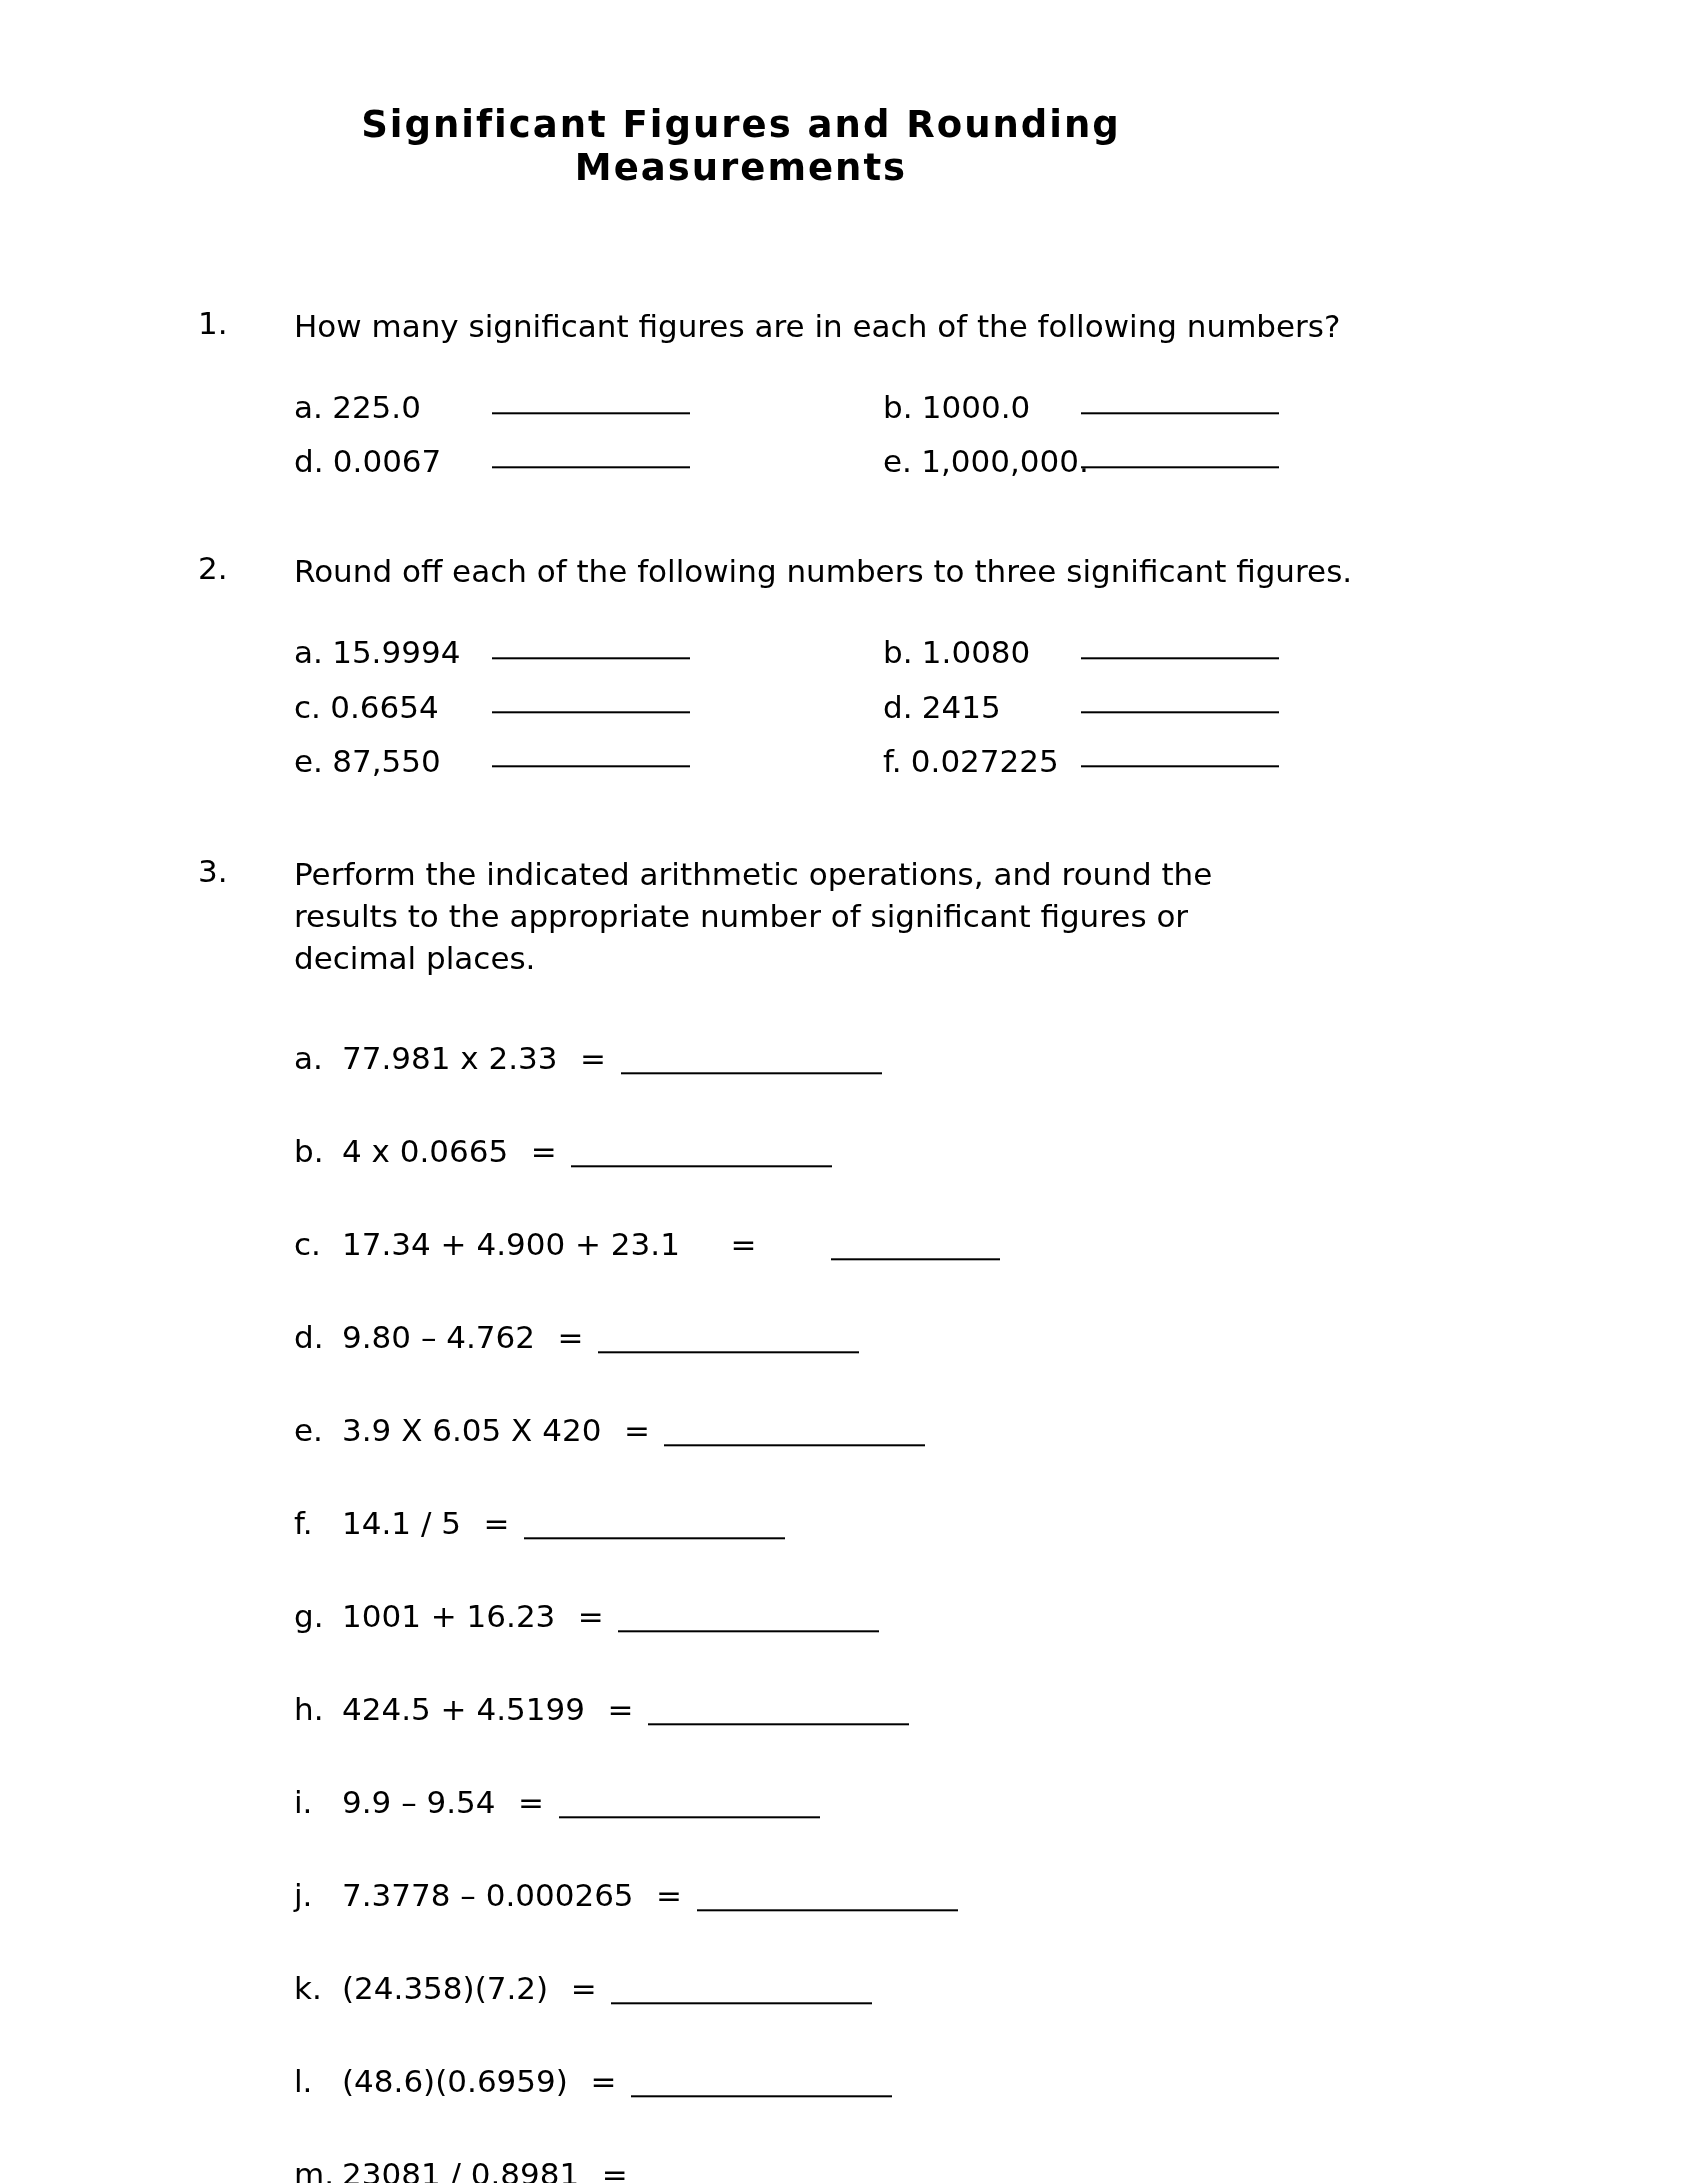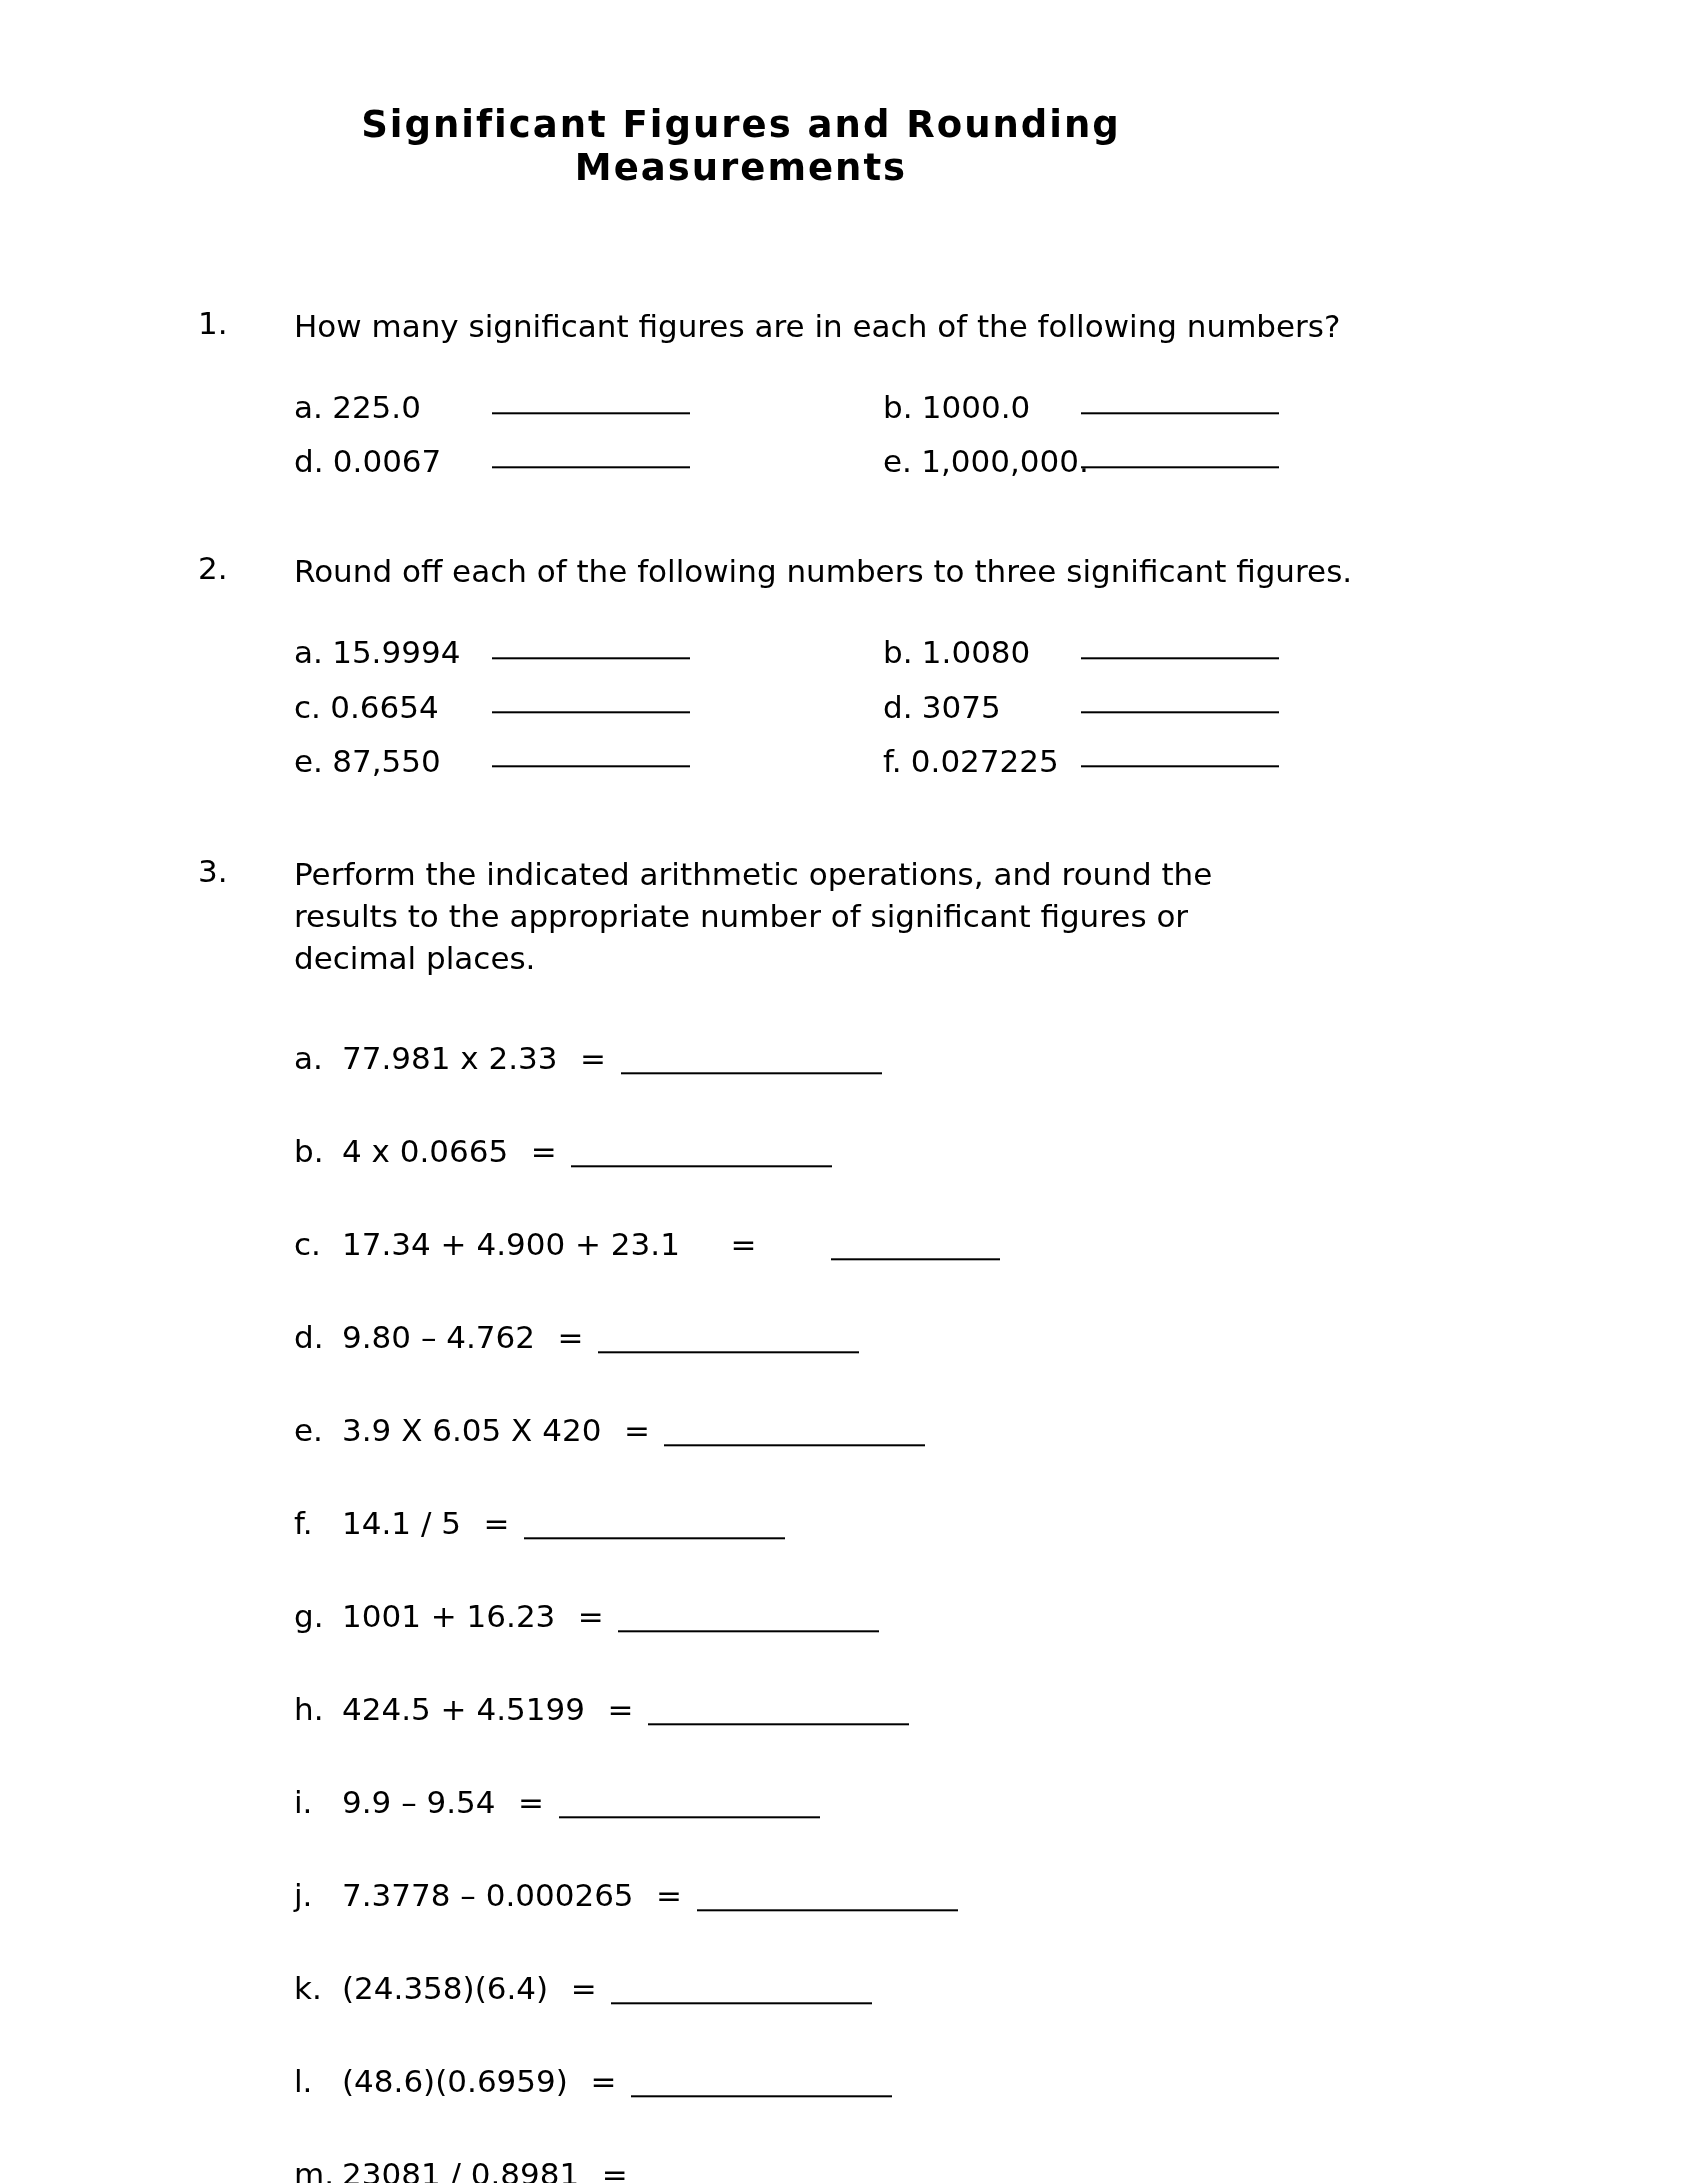--- a/index.html
+++ b/index.html
@@ -127,21 +127,21 @@
         </div>
         <div class="item-row">
           <span class="item-label"><span class="item-letter">b.</span><span>1.0080</span></span>
           <span class="blank"></span>
         </div>
         <div class="item-row">
           <span class="item-label"><span class="item-letter">c.</span><span>0.6654</span></span>
           <span class="blank"></span>
         </div>
         <div class="item-row">
-          <span class="item-label"><span class="item-letter">d.</span><span>3075</span></span>
+          <span class="item-label"><span class="item-letter">d.</span><span>2415</span></span>
           <span class="blank"></span>
         </div>
         <div class="item-row">
           <span class="item-label"><span class="item-letter">e.</span><span>87,550</span></span>
           <span class="blank"></span>
         </div>
         <div class="item-row">
           <span class="item-label"><span class="item-letter">f.</span><span>0.027225</span></span>
           <span class="blank"></span>
         </div>
@@ -211,21 +211,21 @@
           <span class="blank blank-wide"></span>
         </div>
         <div class="q3-row">
           <span class="q3-letter">j.</span>
           <span class="expr">7.3778 – 0.000265</span>
           <span class="eq">=</span>
           <span class="blank blank-wide"></span>
         </div>
         <div class="q3-row">
           <span class="q3-letter">k.</span>
-          <span class="expr">(24.358)(6.4)</span>
+          <span class="expr">(24.358)(7.2)</span>
           <span class="eq">=</span>
           <span class="blank blank-wide"></span>
         </div>
         <div class="q3-row">
           <span class="q3-letter">l.</span>
           <span class="expr">(48.6)(0.6959)</span>
           <span class="eq">=</span>
           <span class="blank blank-wide"></span>
         </div>
         <div class="q3-row">

